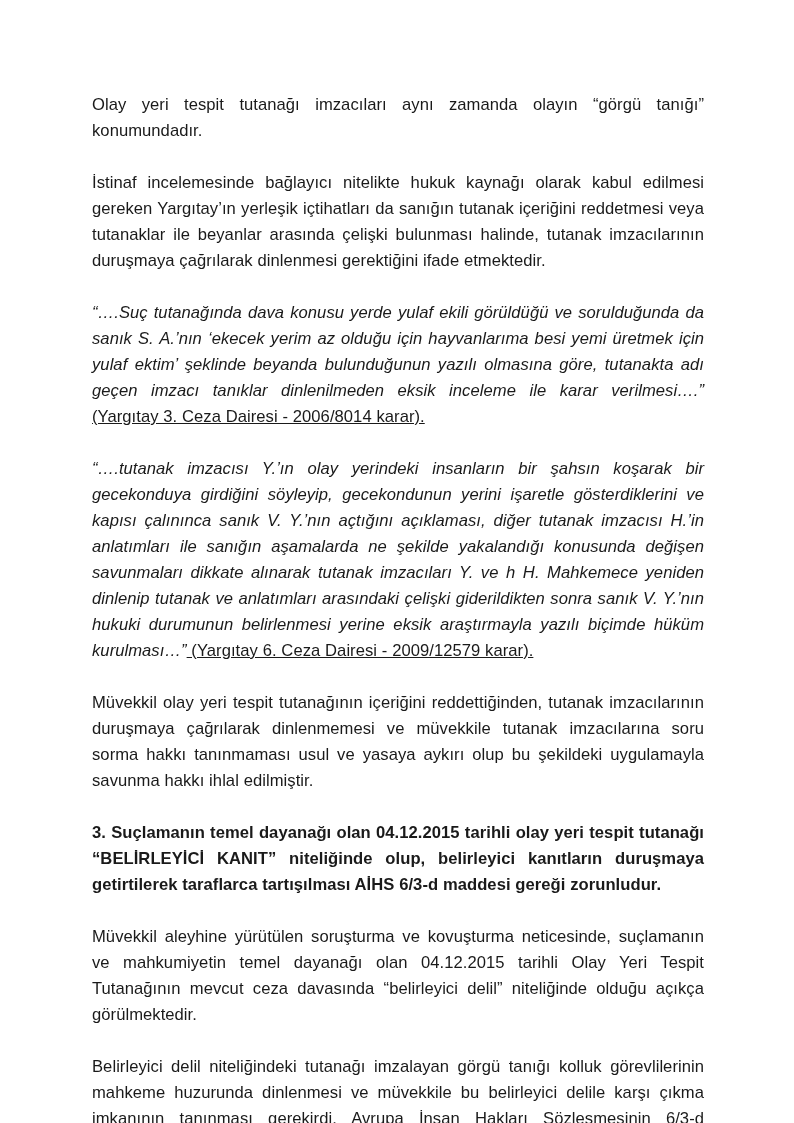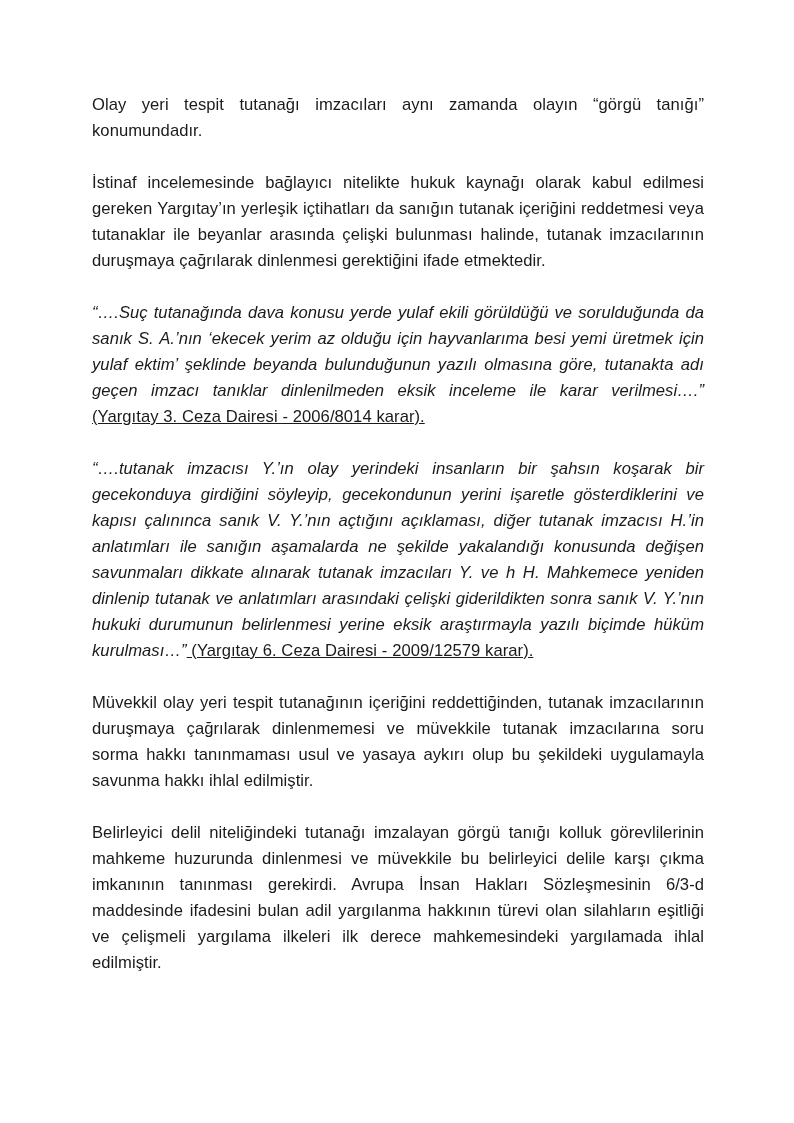--- a/index.html
+++ b/index.html
@@ -58,18 +58,20 @@
     <p class="para">Olay yeri tespit tutanağı imzacıları aynı zamanda olayın “görgü tanığı” konumundadır.</p>
 
     <p class="para">İstinaf incelemesinde bağlayıcı nitelikte hukuk kaynağı olarak kabul edilmesi gereken Yargıtay’ın yerleşik içtihatları da sanığın tutanak içeriğini reddetmesi veya tutanaklar ile beyanlar arasında çelişki bulunması halinde, tutanak imzacılarının duruşmaya çağrılarak dinlenmesi gerektiğini ifade etmektedir.</p>
 
     <p class="para quote"><span>“….Suç tutanağında dava konusu yerde yulaf ekili görüldüğü ve sorulduğunda da sanık S. A.’nın ‘ekecek yerim az olduğu için hayvanlarıma besi yemi üretmek için yulaf ektim’ şeklinde beyanda bulunduğunun yazılı olmasına göre, tutanakta adı geçen imzacı tanıklar dinlenilmeden eksik inceleme ile karar verilmesi….”</span><span class="up"> (Yargıtay 3. Ceza Dairesi - 2006/8014 karar).</span></p>
 
     <p class="para quote"><span>“….tutanak imzacısı  Y.’ın olay yerindeki insanların bir şahsın koşarak bir gecekonduya girdiğini söyleyip, gecekondunun yerini işaretle gösterdiklerini ve kapısı çalınınca sanık V. Y.’nın açtığını açıklaması, diğer tutanak imzacısı H.’in anlatımları ile sanığın aşamalarda ne şekilde yakalandığı konusunda değişen savunmaları dikkate alınarak tutanak imzacıları Y. ve h H. Mahkemece yeniden dinlenip tutanak ve anlatımları arasındaki çelişki giderildikten sonra sanık V. Y.’nın hukuki durumunun belirlenmesi yerine eksik araştırmayla yazılı biçimde hüküm kurulması…”</span><span class="up"> (Yargıtay 6. Ceza Dairesi - 2009/12579 karar).</span></p>
 
     <p class="para">Müvekkil olay yeri tespit tutanağının içeriğini reddettiğinden, tutanak imzacılarının duruşmaya çağrılarak dinlenmemesi ve müvekkile tutanak imzacılarına soru sorma hakkı tanınmaması usul ve yasaya aykırı olup bu şekildeki uygulamayla savunma hakkı ihlal edilmiştir.</p>
 
+    <p class="para heading">3. Suçlamanın temel dayanağı olan 04.12.2015 tarihli olay yeri tespit tutanağı “BELİRLEYİCİ KANIT” niteliğinde olup, belirleyici kanıtların duruşmaya getirtilerek taraflarca tartışılması AİHS 6/3-d maddesi gereği zorunludur.</p>
 
+    <p class="para">Müvekkil aleyhine yürütülen soruşturma ve kovuşturma neticesinde, suçlamanın ve mahkumiyetin temel dayanağı olan 04.12.2015 tarihli Olay Yeri Tespit Tutanağının mevcut ceza davasında “belirleyici delil” niteliğinde olduğu açıkça görülmektedir.</p>
 
     <p class="para">Belirleyici delil niteliğindeki tutanağı imzalayan görgü tanığı kolluk görevlilerinin mahkeme huzurunda dinlenmesi ve müvekkile bu belirleyici delile karşı çıkma imkanının tanınması gerekirdi. Avrupa İnsan Hakları Sözleşmesinin 6/3-d maddesinde ifadesini bulan adil yargılanma hakkının türevi olan silahların eşitliği ve çelişmeli yargılama ilkeleri ilk derece mahkemesindeki yargılamada ihlal edilmiştir.</p>
 
   </div>
 </div>
 
 </body></html>

